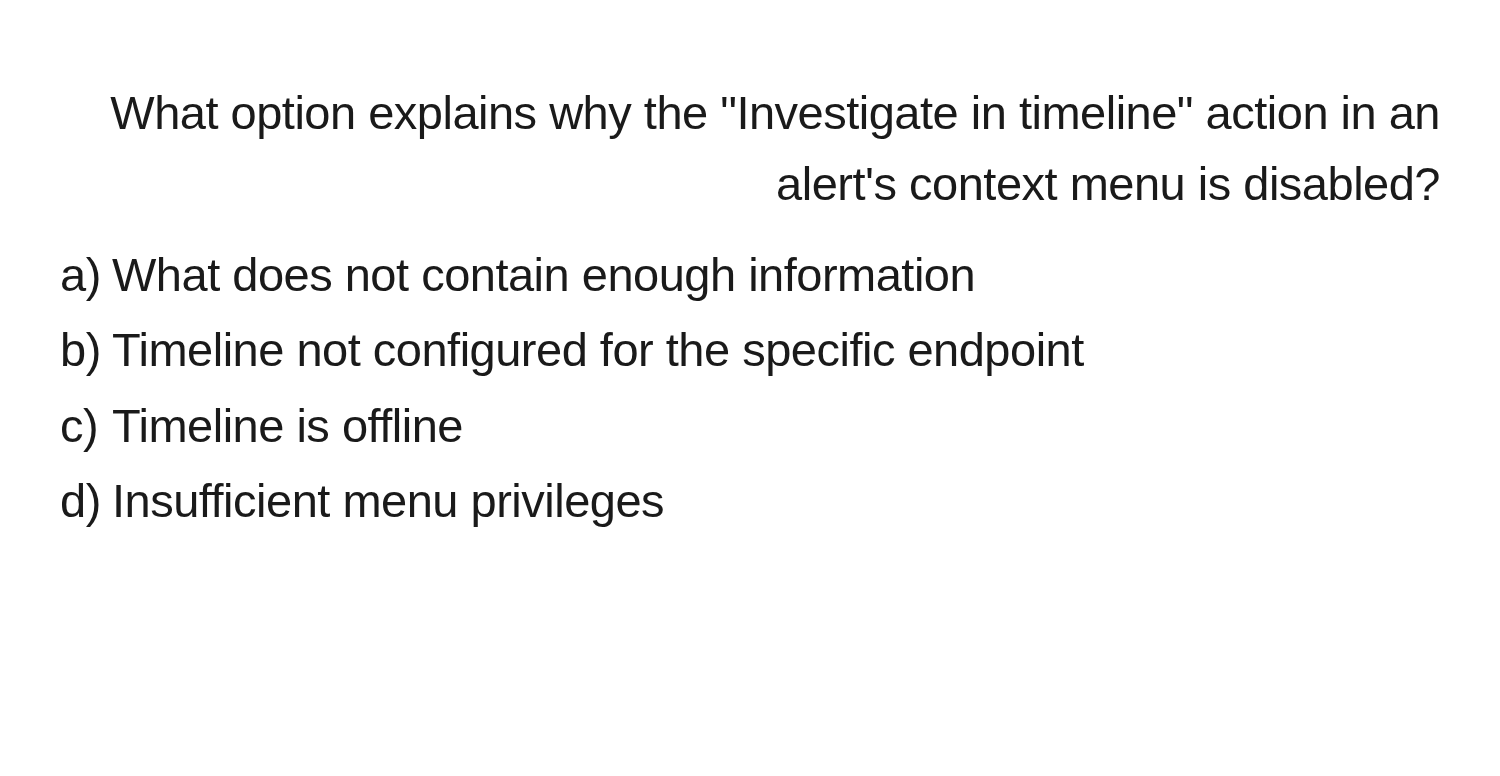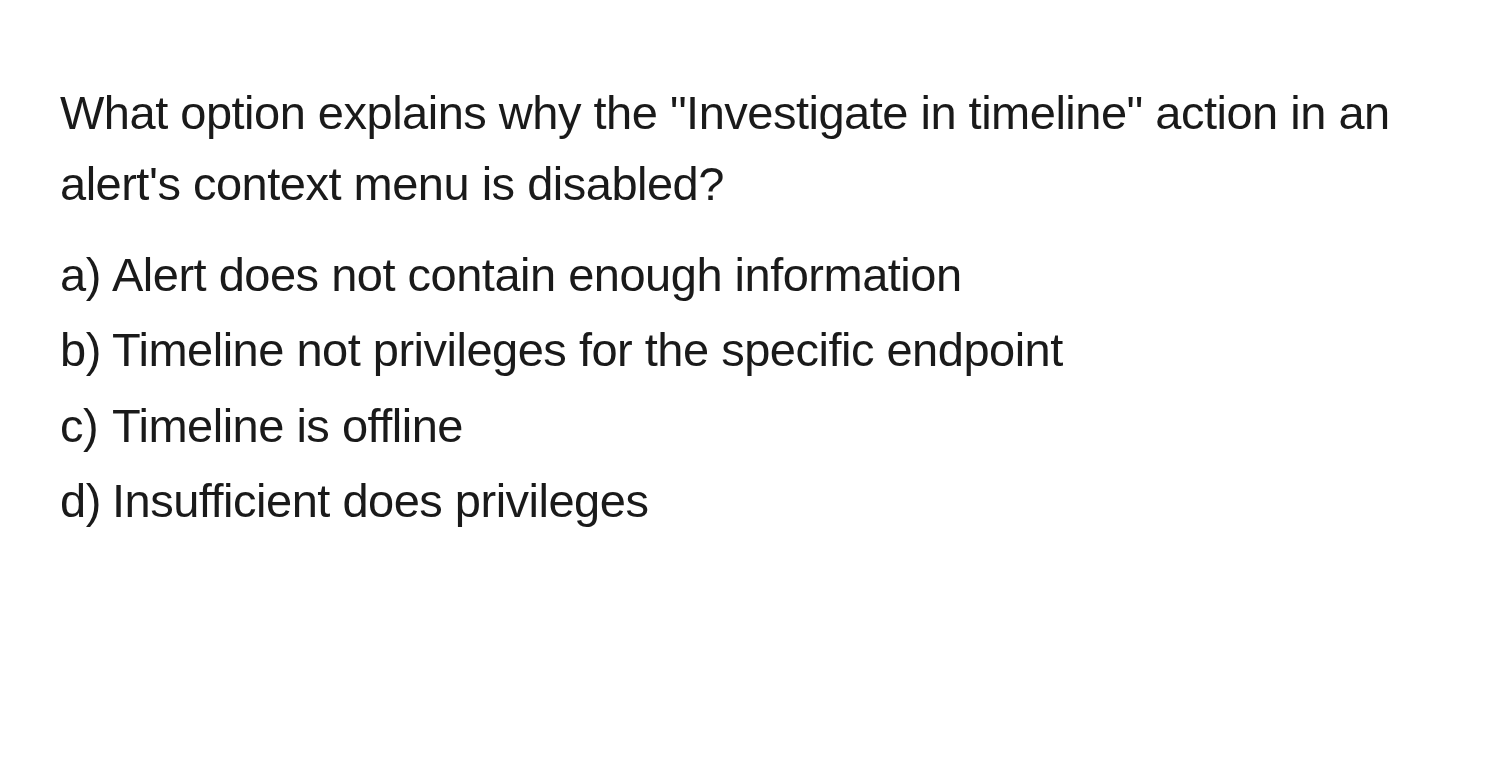--- a/index.html
+++ b/index.html
@@ -14,20 +14,21 @@
       font-family: -apple-system, BlinkMacSystemFont, "Segoe UI", Helvetica, Arial, sans-serif;
       color: #1a1a1a;
       padding: 78px 60px;
     }
     .question {
       font-size: 47px;
       line-height: 1.5;
       margin-bottom: 24px;
       letter-spacing: -0.5px;
       font-weight: 400;
+      text-align: right;
     }
     .options {
       display: flex;
       flex-direction: column;
       gap: 12px;
     }
     .option {
       display: flex;
       font-size: 47px;
       line-height: 1.35;
@@ -39,27 +40,27 @@
     }
   </style>
 </head>
 <body>
 
 <div class="question">What option explains why the "Investigate in timeline" action in an alert's context menu is disabled?</div>
 
 <div class="options">
   <div class="option">
     <span class="option-letter">a)</span>
-    <span>Alert does not contain enough information</span>
+    <span>What does not contain enough information</span>
   </div>
   <div class="option">
     <span class="option-letter">b)</span>
-    <span>Timeline not privileges for the specific endpoint</span>
+    <span>Timeline not configured for the specific endpoint</span>
   </div>
   <div class="option">
     <span class="option-letter">c)</span>
     <span>Timeline is offline</span>
   </div>
   <div class="option">
     <span class="option-letter">d)</span>
-    <span>Insufficient does privileges</span>
+    <span>Insufficient menu privileges</span>
   </div>
 </div>
 
 </body></html>

